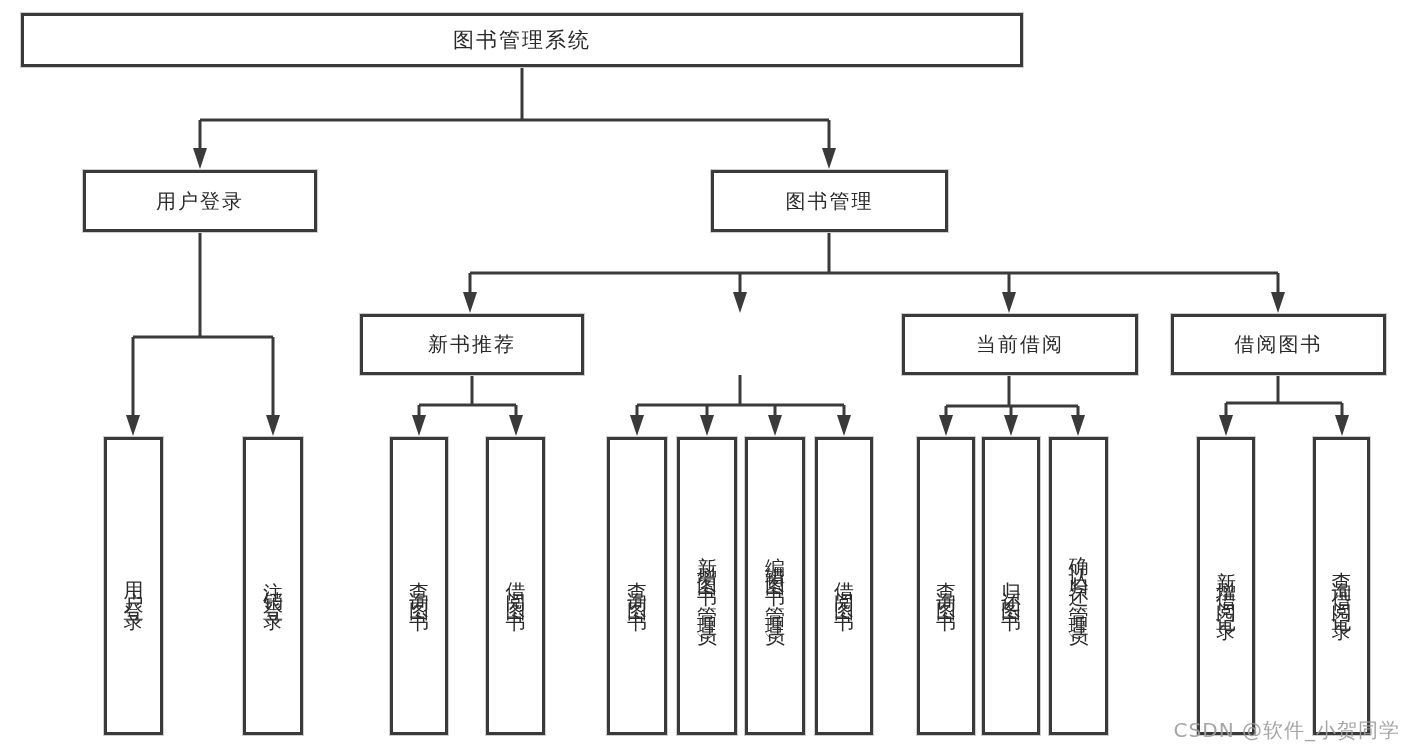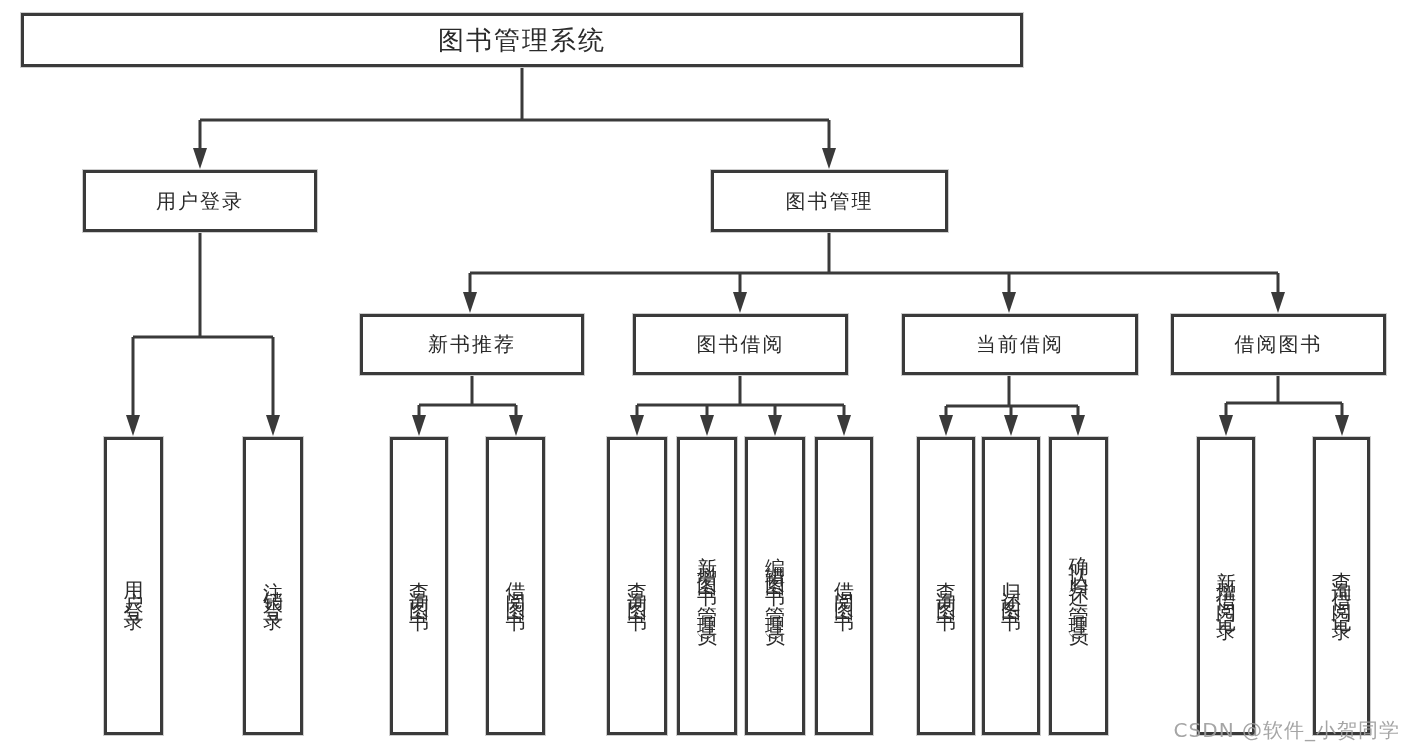--- a/index.html
+++ b/index.html
@@ -11,21 +11,21 @@
   .conn-layer{position:absolute;left:0;top:0;width:1405px;height:747px;}
   .conn{stroke:var(--line,#3a3a3a);stroke-width:3;fill:none;}
   .arrow{fill:var(--line,#3a3a3a);stroke:none;}
   .box{
     position:absolute;box-sizing:border-box;background:var(--box_bg,#fff);
     border:3px solid var(--line,#3a3a3a);
     box-shadow:0 0 0 1px #cfcfcf;
     display:flex;align-items:center;justify-content:center;
     font-size:20px;letter-spacing:2px;color:var(--text,#262626);
   }
-  .root-box{font-size:26px;}
+  .root-box{font-size:21px;}
   .vtext{
     writing-mode:vertical-rl;text-orientation:mixed;
     font-size:20px;letter-spacing:10px;line-height:1.15;white-space:nowrap;
   }
   .watermark{
     position:absolute;right:5px;bottom:3px;font-size:20px;letter-spacing:1px;
     color:var(--watermark,#9e9e9e);opacity:.92;text-align:center;
   }
 </style>
 </head>
@@ -75,21 +75,20 @@
       <polygon class="arrow" points="1335,415 1349,415 1342,436"></polygon>
     </g>
   </svg>
 
   <div class="box root-box" style="left:21px;top:13px;width:1002px;height:54px">图书管理系统</div>
 
   <div class="box" style="left:83px;top:170px;width:234px;height:62px">用户登录</div>
   <div class="box" style="left:711px;top:170px;width:237px;height:62px">图书管理</div>
 
   <div class="box" style="left:360px;top:314px;width:224px;height:61px">新书推荐</div>
-  <div class="box" style="left:633px;top:314px;width:215px;height:61px">图书借阅</div>
   <div class="box" style="left:902px;top:314px;width:236px;height:61px">当前借阅</div>
   <div class="box" style="left:1171px;top:314px;width:215px;height:61px">借阅图书</div>
 
   <div class="box" style="left:104px;top:437px;width:59px;height:298px">
     <span class="vtext">用户登录</span>
   </div>
   <div class="box" style="left:243px;top:437px;width:60px;height:298px">
     <span class="vtext">注销登录</span>
   </div>
 

